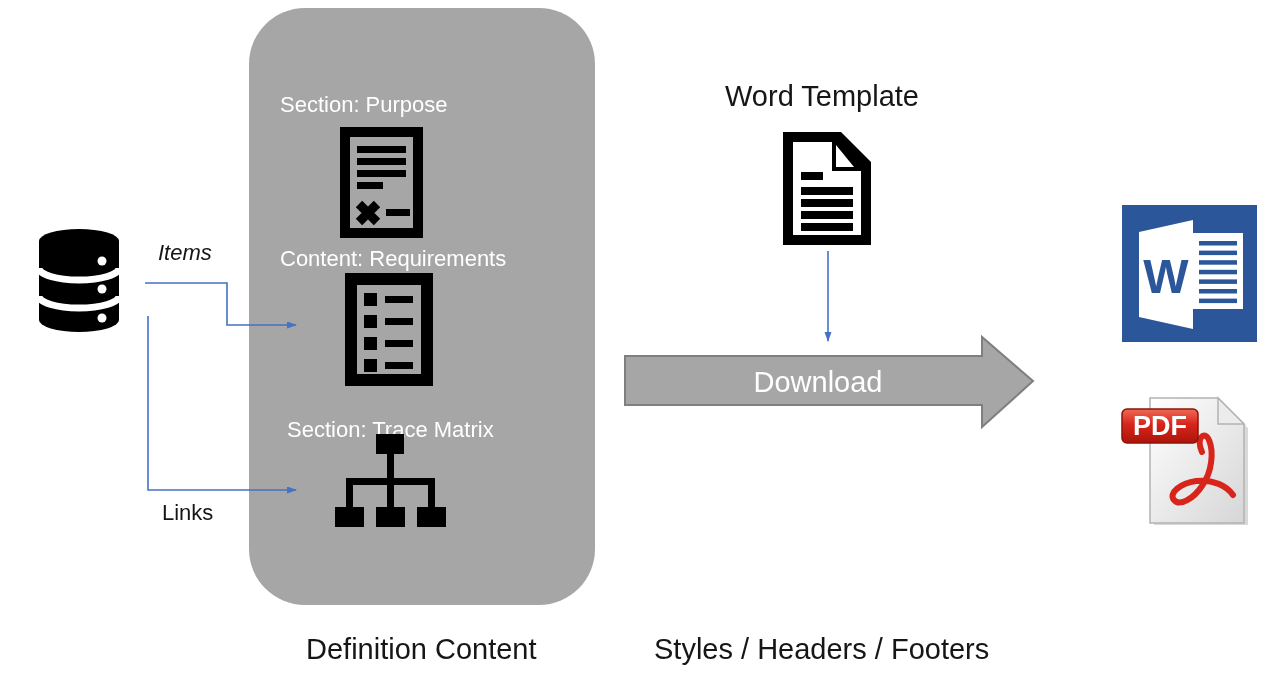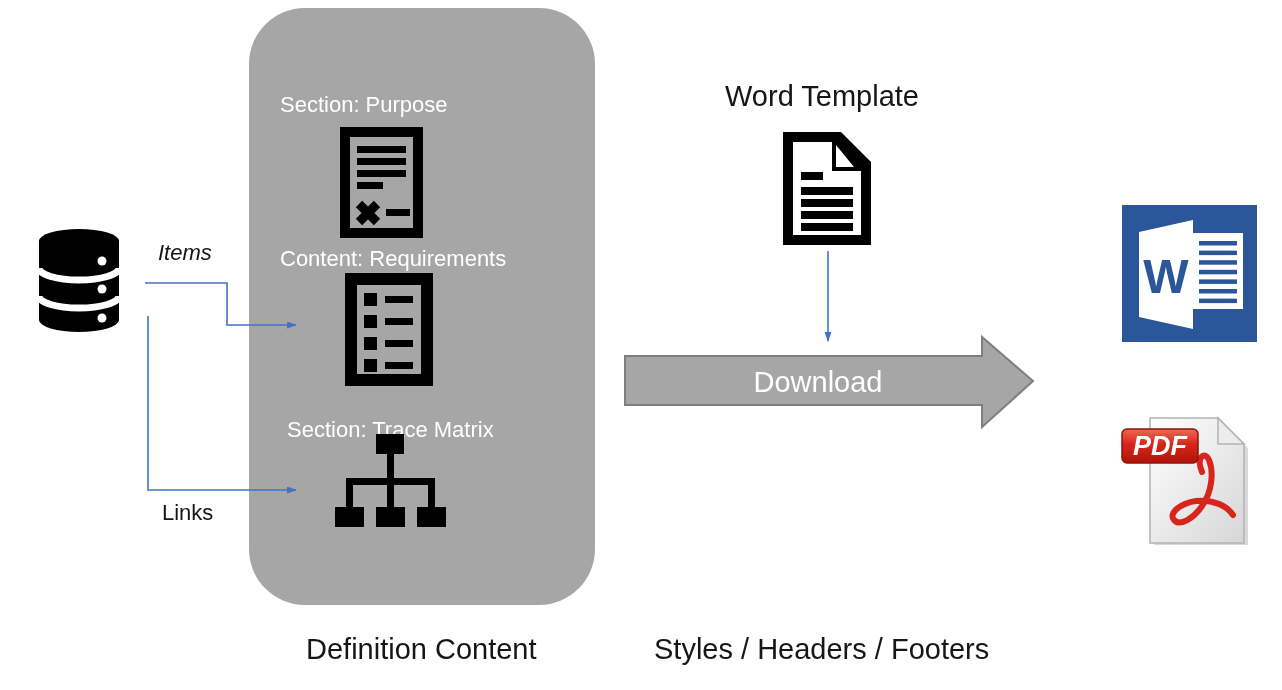--- a/index.html
+++ b/index.html
@@ -129,21 +129,21 @@
       <rect x="77" y="55.2" width="38" height="4.5" fill="#2B579A"></rect>
       <rect x="77" y="64.8" width="38" height="4.5" fill="#2B579A"></rect>
       <rect x="77" y="74.4" width="38" height="4.5" fill="#2B579A"></rect>
       <rect x="77" y="84" width="38" height="4.5" fill="#2B579A"></rect>
       <rect x="77" y="93.6" width="38" height="4.5" fill="#2B579A"></rect>
       <polygon points="17,27 71,15 71,124 17,112" fill="#fff"></polygon>
       <text x="44" y="88" text-anchor="middle" font-size="48" font-weight="700" font-family="Liberation Sans, sans-serif" fill="#2B579A">W</text>
     </svg>
   </div>
 
-  <div class="abs" style="left:1118px;top:408px;font-style:italic;">
+  <div class="abs" style="left:1118px;top:388px;">
     <svg width="132" height="142" viewBox="0 0 132 142">
       <defs>
         <linearGradient id="pdfpage" x1="0" y1="0" x2="1" y2="1">
           <stop offset="0" stop-color="#ffffff"></stop>
             <stop offset="1" stop-color="#d6d6d6"></stop>
         </linearGradient>
         <linearGradient id="pdfbadge" x1="0" y1="0" x2="0" y2="1">
           <stop offset="0" stop-color="#ef6a54"></stop>
             <stop offset="0.45" stop-color="#d8251c"></stop>
           <stop offset="1" stop-color="#ad1409"></stop>

